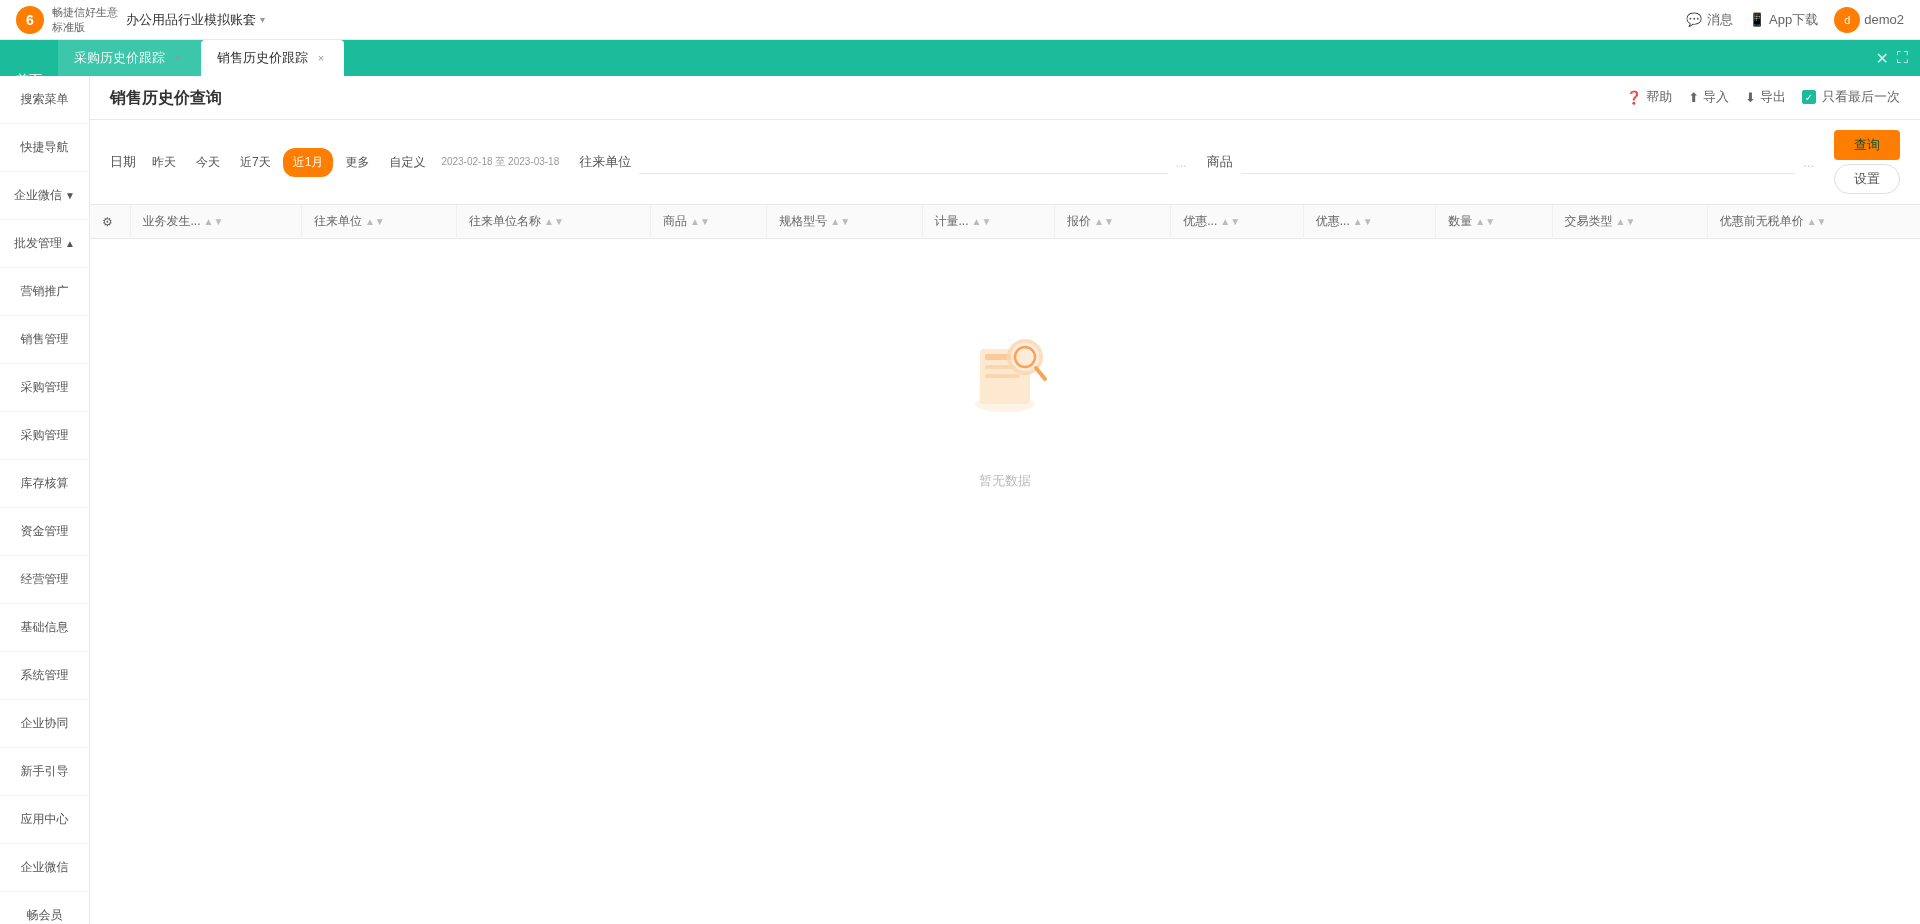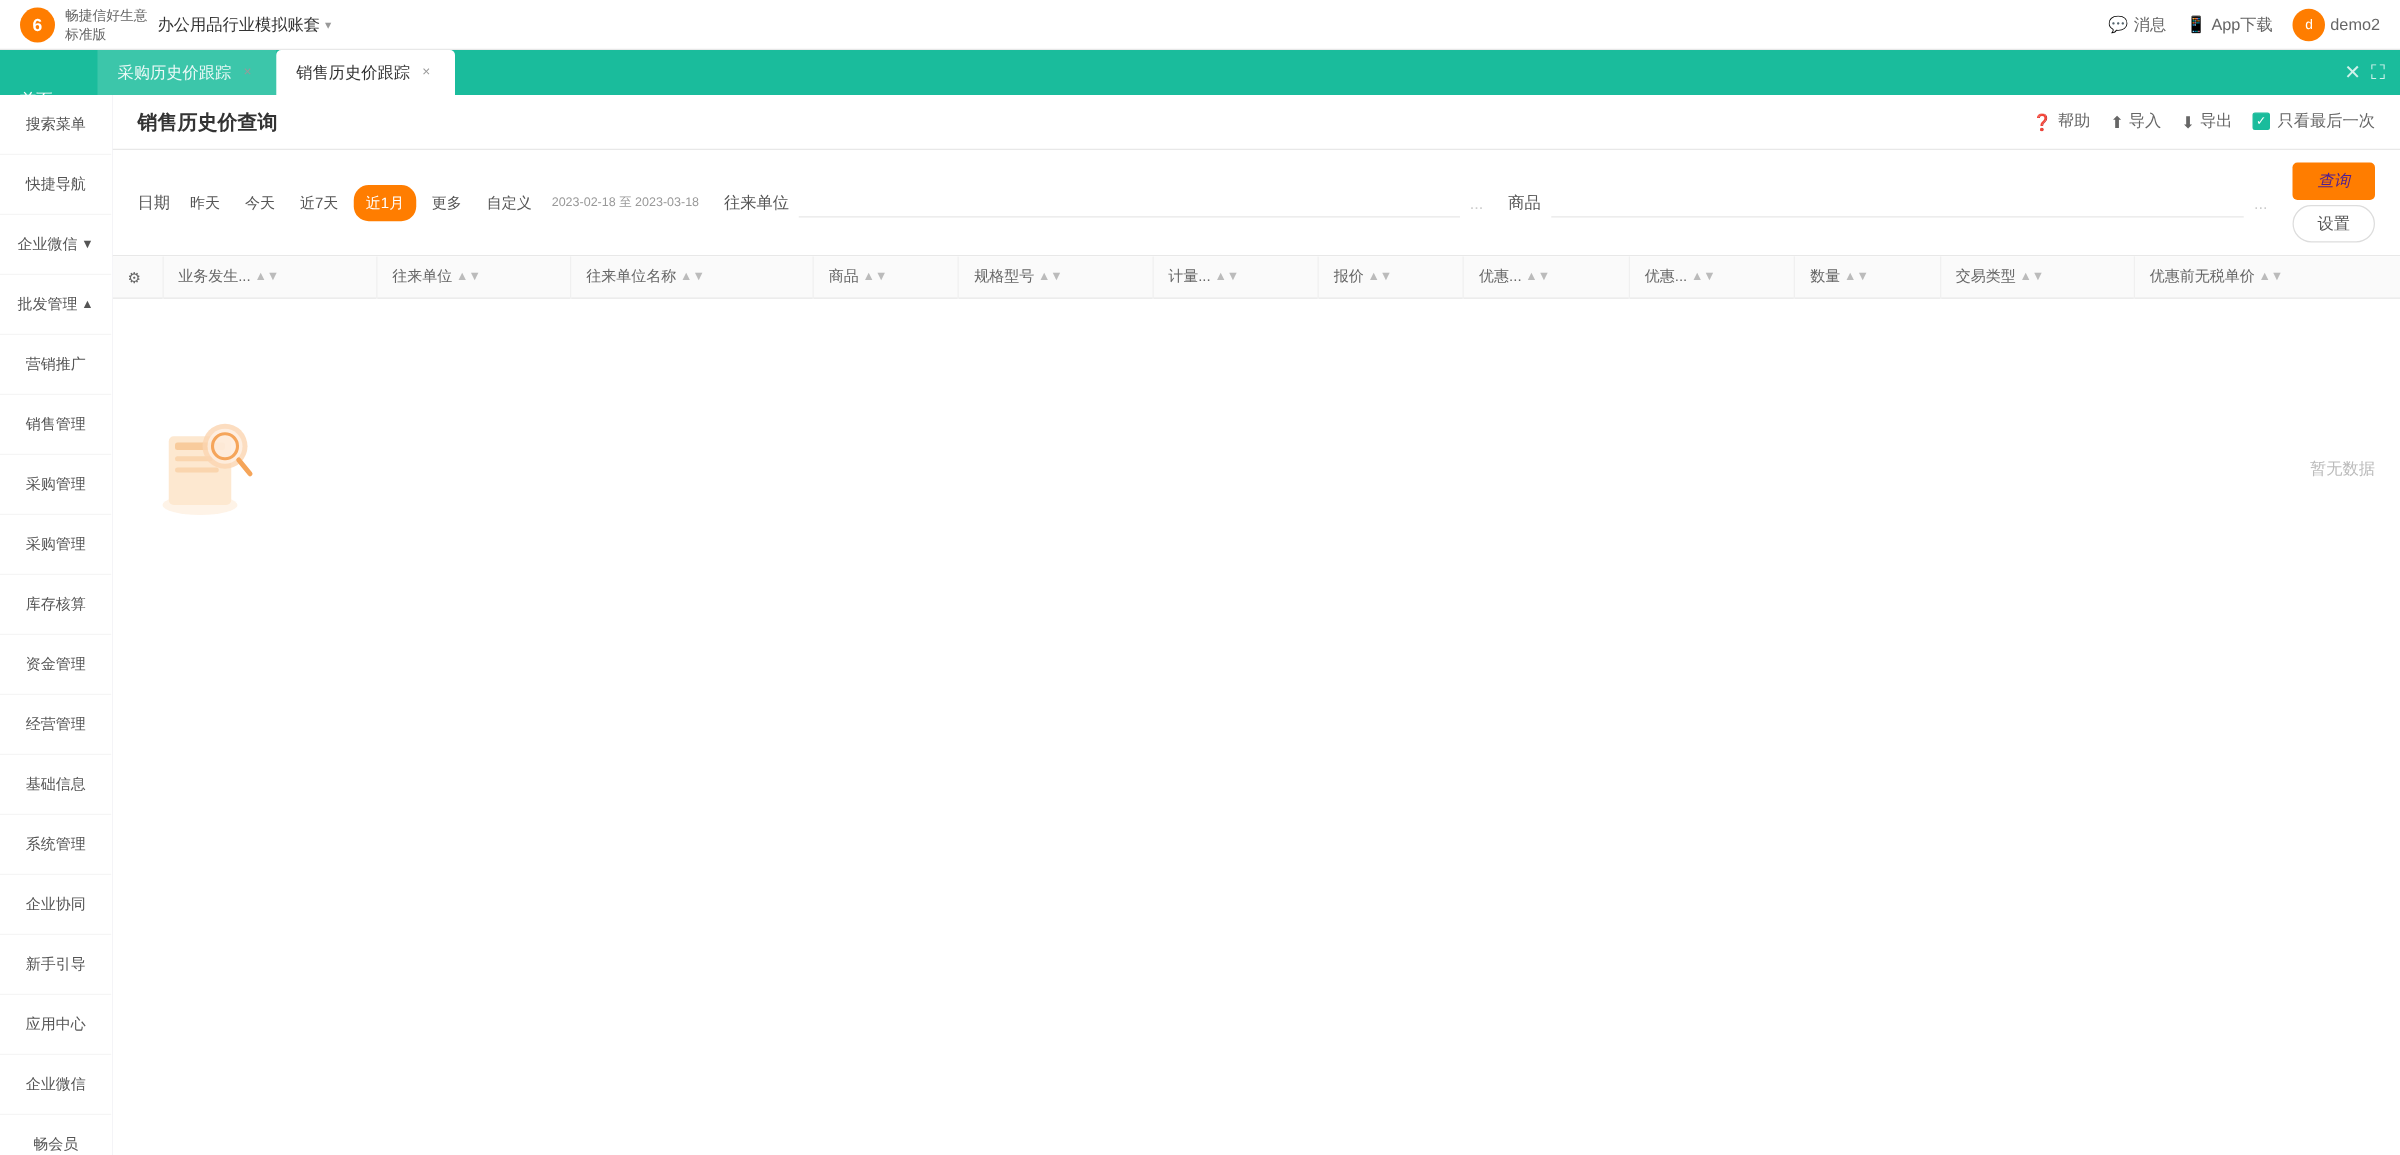--- a/index.html
+++ b/index.html
@@ -40,21 +40,21 @@
       align-items: center;
       padding: 0 16px;
       font-size: 13px;
       cursor: pointer;
       position: relative;
       gap: 6px;
       color: rgba(255,255,255,0.85);
     }
     .tab.home { background: transparent; color: white; margin-top: 44px; }
     .tab.active { background: #fff; color: #333; border-radius: 4px 4px 0 0; }
-    .tab.inactive { background: rgba(255,255,255,0.15); color: rgba(255,255,255,0.9); margin-left: 20px; }
+    .tab.inactive { background: rgba(255,255,255,0.15); color: rgba(255,255,255,0.9); margin-left: 0; }
     .tab .close-btn { font-size: 11px; color: #999; cursor: pointer; width: 14px; height: 14px; display: flex; align-items: center; justify-content: center; border-radius: 50%; }
     .tab-bar-right { margin-left: auto; display: flex; align-items: center; gap: 8px; padding-right: 12px; }
     .tab-bar-right .icon-btn { color: rgba(255,255,255,0.8); cursor: pointer; font-size: 16px; }
 
     
     .main-layout { display: flex; flex: 1; overflow: hidden; }
 
     
     .sidebar {
       width: 90px;
@@ -138,27 +138,26 @@
       padding: 4px 6px;
       font-size: 13px;
       color: #333;
       outline: none;
       background: transparent;
       min-width: 120px;
     }
     .filter-dots { color: #ccc; font-size: 13px; }
     .query-btn {
       background: #ff7d00;
-      color: #4c1d95;
+      color: #14532d;
       border: none;
       padding: 6px 20px;
       border-radius: 4px;
       font-size: 13px;
       cursor: pointer;
-      font-style: italic;
     }
     .settings-btn {
       background: white;
       color: #555;
       border: 1px solid #ddd;
       padding: 5px 16px;
       border-radius: 15px;
       font-size: 13px;
       cursor: pointer;
     }
@@ -180,24 +179,26 @@
       user-select: none;
     }
     .data-table th:last-child { border-right: none; }
     .th-content { display: flex; align-items: center; gap: 3px; text-align: center; }
     .sort-icon { font-size: 10px; color: #bbb; display: flex; flex-direction: column; line-height: 1; }
     .gear-th { width: 40px; text-align: center; }
 
     
     .empty-state {
       display: flex;
-      align-items: center;
-      justify-content: space-between;
+      flex-direction: column;
+      align-items: center;
+      justify-content: center;
       padding: 80px 20px;
       color: #999;
+      gap: 41px;
     }
     .empty-text { font-size: 13px; color: #bbb; }
 
     
     .empty-illustration {
       width: 100px;
       height: 100px;
       margin-bottom: 12px;
     }
   </style>

